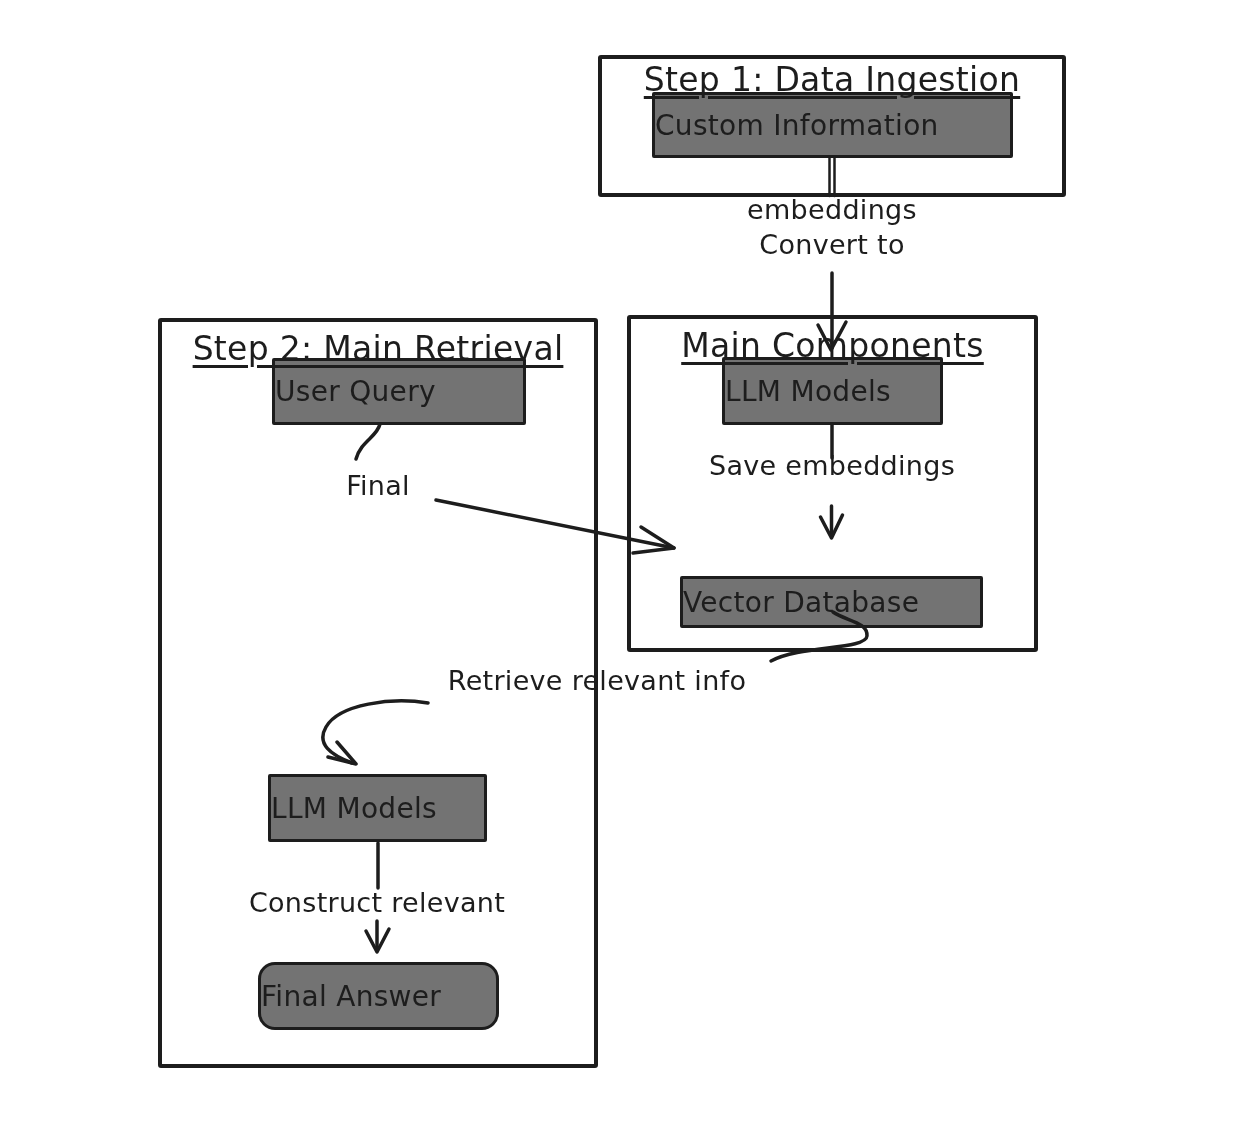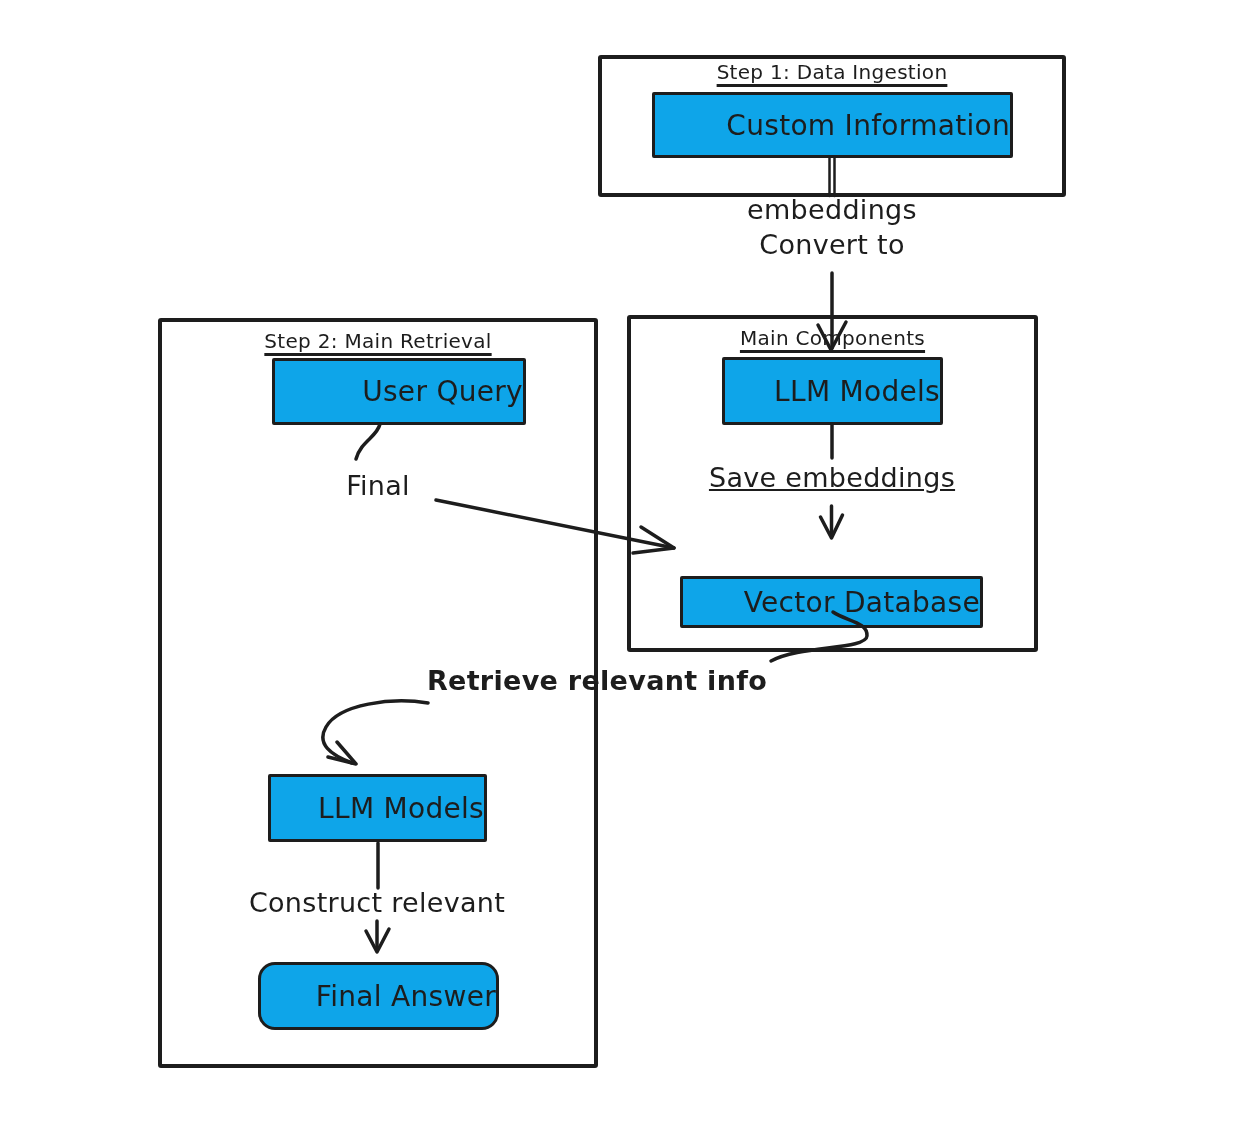--- a/index.html
+++ b/index.html
@@ -27,41 +27,41 @@
   #step1-box   { left: 598px; top: 55px;  width: 468px; height: 142px; }
   #main-box    { left: 627px; top: 315px; width: 411px; height: 337px; }
   #step2-box   { left: 158px; top: 318px; width: 440px; height: 750px; }
 
   
   .node {
     position: absolute;
     border: 3.5px solid #1d1d1d;
     border-radius: 2px;
     box-sizing: border-box;
-    background: #0ea5e9;
+    background: #737373;
     display: flex;
     align-items: center;
-    justify-content: flex-end;
+    justify-content: flex-start;
     font-size: 28px;
     letter-spacing: 0.3px;
     white-space: nowrap;
     z-index: 2;
   }
   #custom-information { left: 652px; top: 92px;  width: 361px; height: 66px; }
   #llm-models-main    { left: 722px; top: 357px; width: 221px; height: 68px; }
   #vector-database    { left: 680px; top: 576px; width: 303px; height: 52px; }
   #user-query         { left: 272px; top: 358px; width: 254px; height: 67px; }
   #llm-models-step2   { left: 268px; top: 774px; width: 219px; height: 68px; }
   #final-answer       { left: 258px; top: 962px; width: 241px; height: 68px; border-radius: 17px; }
 
   
   .gtitle {
     position: absolute;
     text-align: center;
-    font-size: 20px;
+    font-size: 33px;
     letter-spacing: 0.3px;
     white-space: nowrap;
     z-index: 3;
   }
   .gtitle span {
     text-decoration: underline;
     text-decoration-thickness: 2.5px;
     text-underline-offset: 5px;
   }
   #step1-title { left: 598px; top: 60px;  width: 468px; }
@@ -72,23 +72,23 @@
   .elabel {
     position: absolute;
     text-align: center;
     font-size: 27px;
     letter-spacing: 0.3px;
     line-height: 35px;
     white-space: nowrap;
     z-index: 3;
   }
   #convert-label   { left: 682px; top: 192px; width: 300px; }
-  #save-label      { left: 682px; top: 460px; width: 300px; text-decoration: underline; }
+  #save-label      { left: 682px; top: 448px; width: 300px; }
   #search-label    { left: 308px; top: 468px; width: 140px; }
-  #retrieve-label  { left: 417px; top: 663px; width: 360px; font-weight: bold; }
+  #retrieve-label  { left: 417px; top: 663px; width: 360px; }
   #construct-label { left: 217px; top: 885px; width: 320px; }
 
   
   svg.arrows {
     position: absolute;
     left: 0;
     top: 0;
     width: 1238px;
     height: 1128px;
     z-index: 10;

